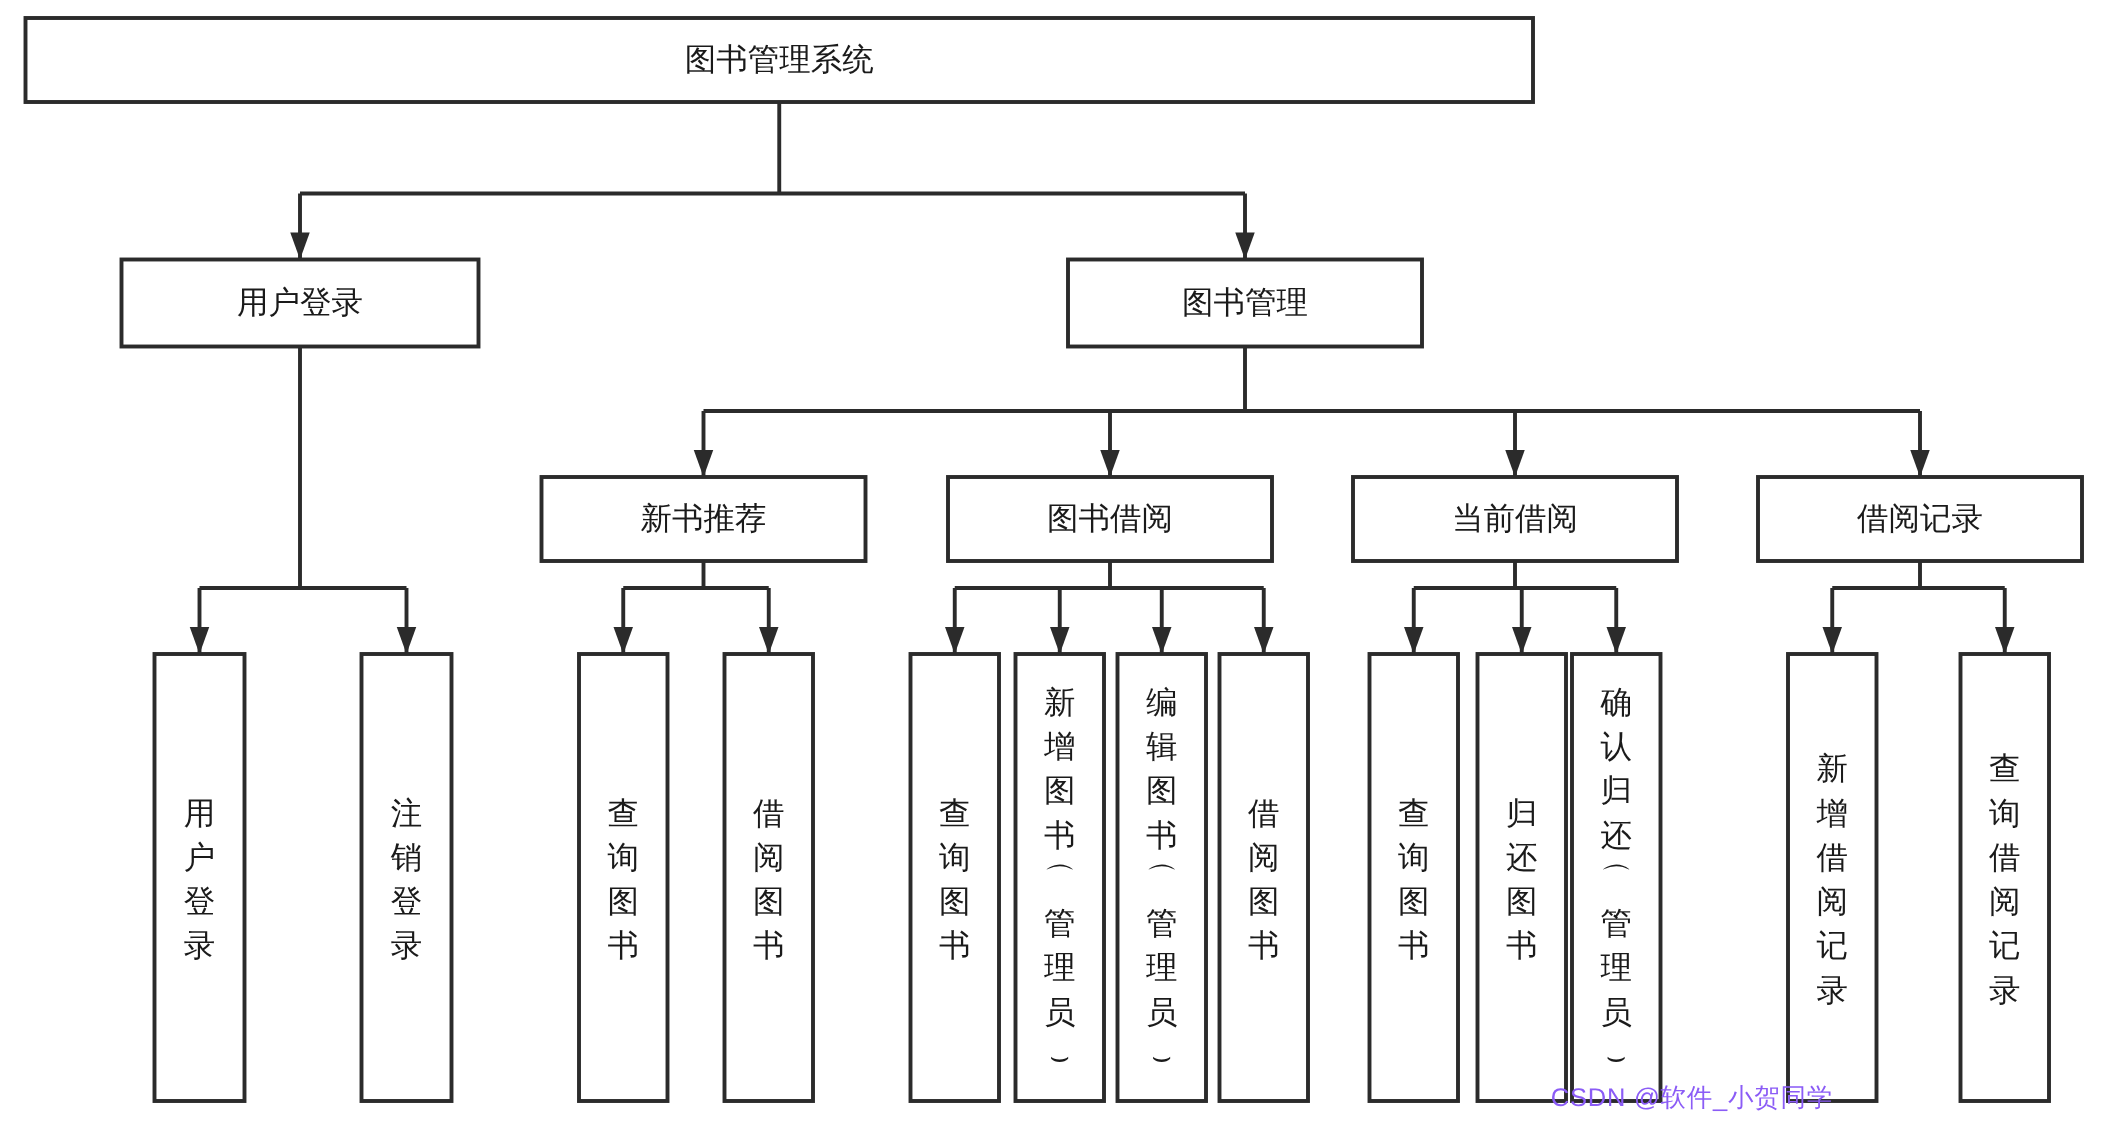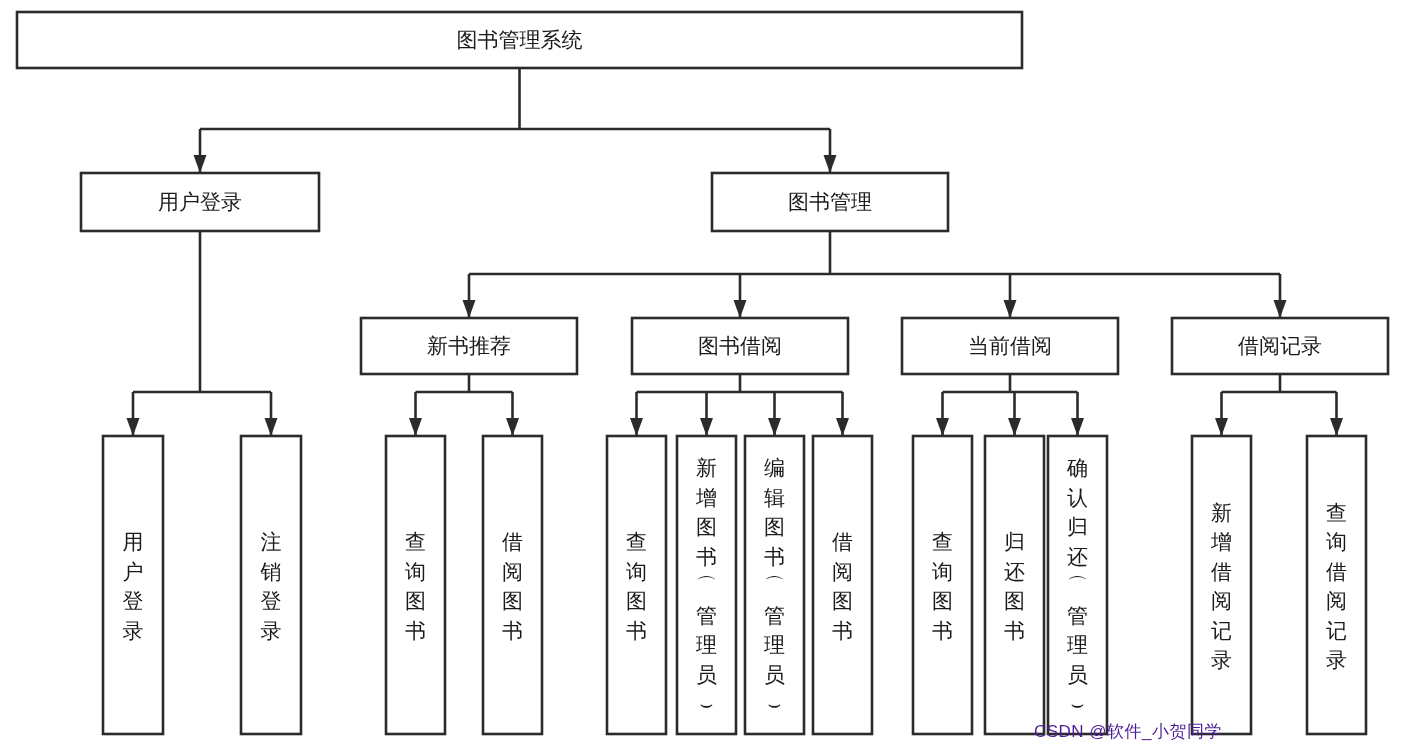--- a/index.html
+++ b/index.html
@@ -54,21 +54,21 @@
     font-size: 21px;
     fill: #1a1a1a;
     text-anchor: middle;
   }
   .watermark-text {
     position: absolute;
     right: 8px;
     bottom: 4px;
     font-family: "Liberation Sans", "DejaVu Sans", sans-serif;
     font-size: 17px;
-    color: #4c1d95;
+    color: #8b5cf6;
     white-space: nowrap;
     letter-spacing: 0.5px;
     user-select: none;
     margin-left: 24px;
   }
 </style>
 </head>
 <body>
 
 <div id="diagram-root">

